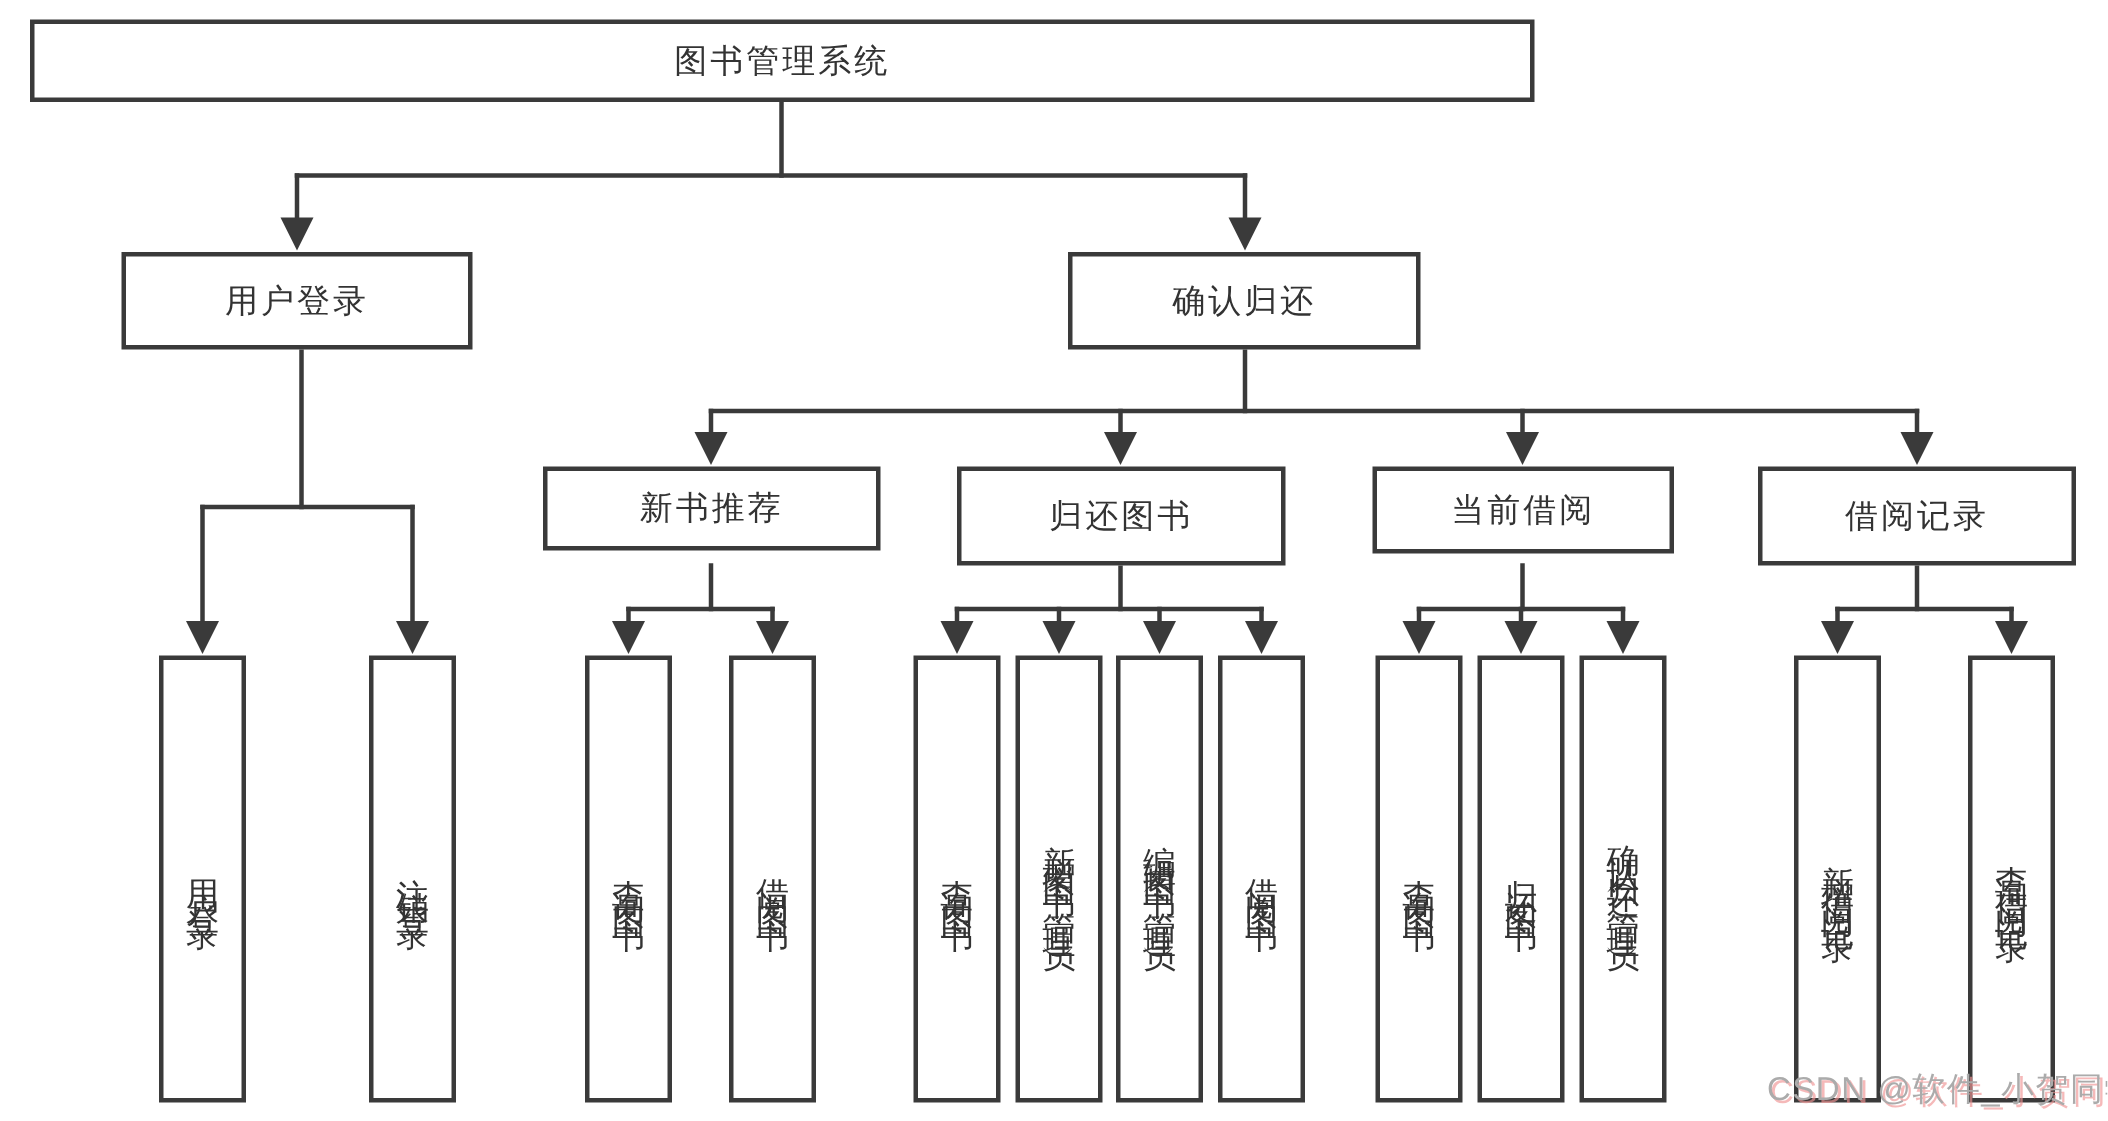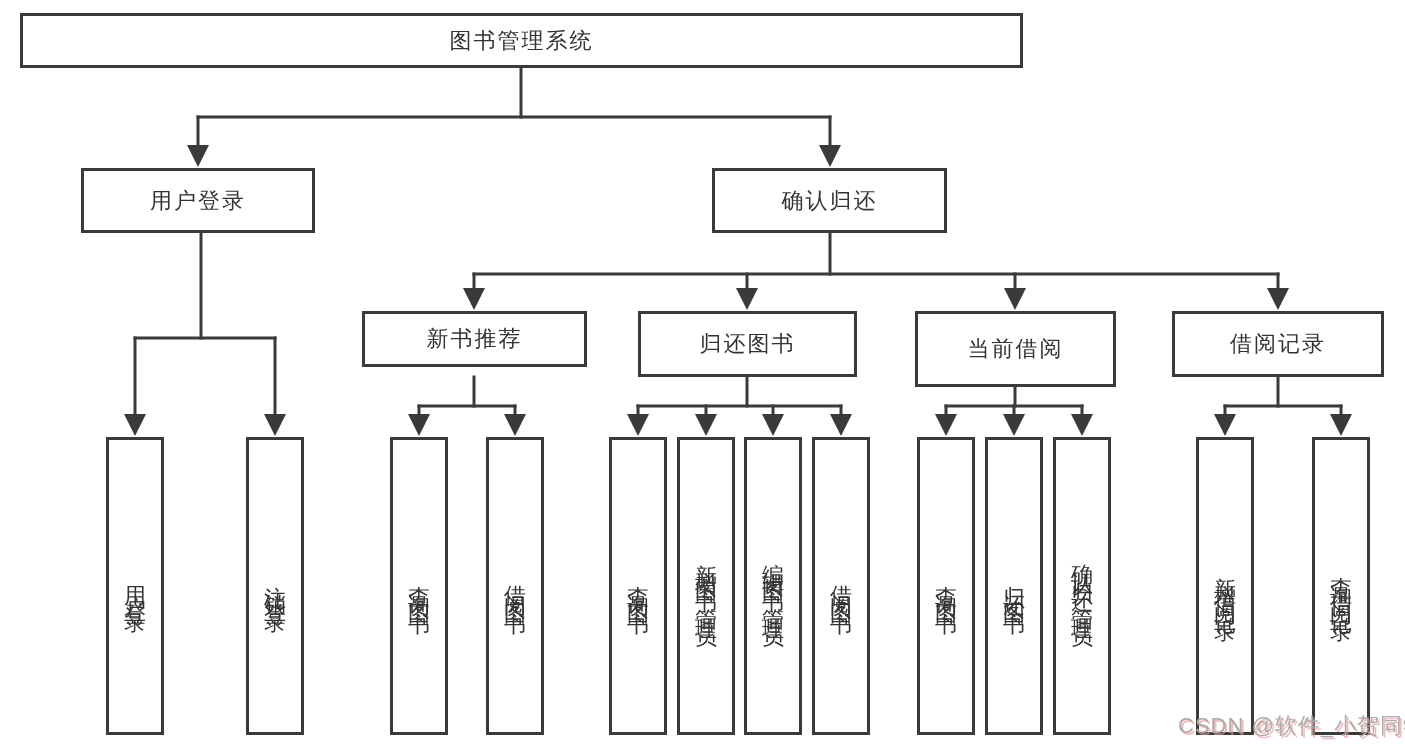--- a/index.html
+++ b/index.html
@@ -93,21 +93,21 @@
   <div class="box" style="left:712px;top:168px;width:235px;height:65px">
     <span class="hlabel">确认归还</span>
   </div>
 
   <div class="box" style="left:362px;top:311px;width:225px;height:56px">
     <span class="hlabel">新书推荐</span>
   </div>
   <div class="box" style="left:638px;top:311px;width:219px;height:66px">
     <span class="hlabel">归还图书</span>
   </div>
-  <div class="box" style="left:915px;top:311px;width:201px;height:76px">
+  <div class="box" style="left:915px;top:311px;width:201px;height:58px">
     <span class="hlabel">当前借阅</span>
   </div>
   <div class="box" style="left:1172px;top:311px;width:212px;height:66px">
     <span class="hlabel">借阅记录</span>
   </div>
 
   <div class="box" style="left:106px;top:437px;width:58px;height:298px">
     <span class="vlabel">用户登录</span>
   </div>
   <div class="box" style="left:246px;top:437px;width:58px;height:298px">

